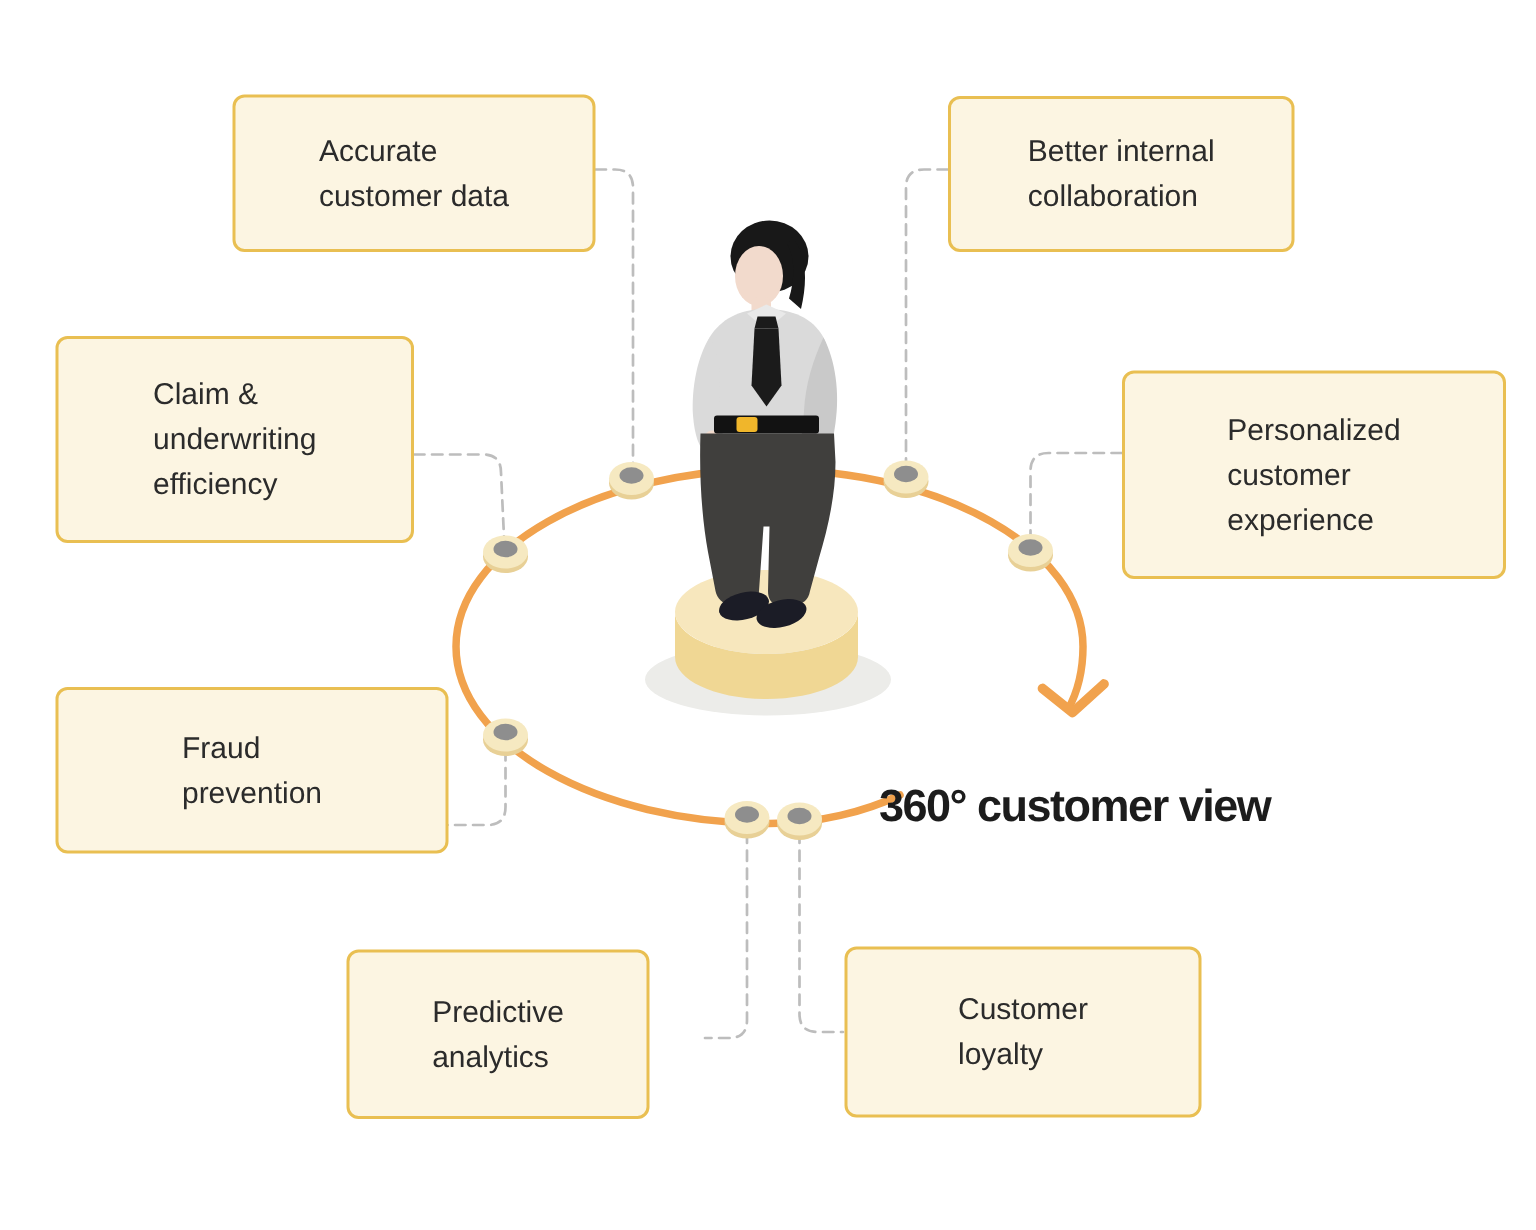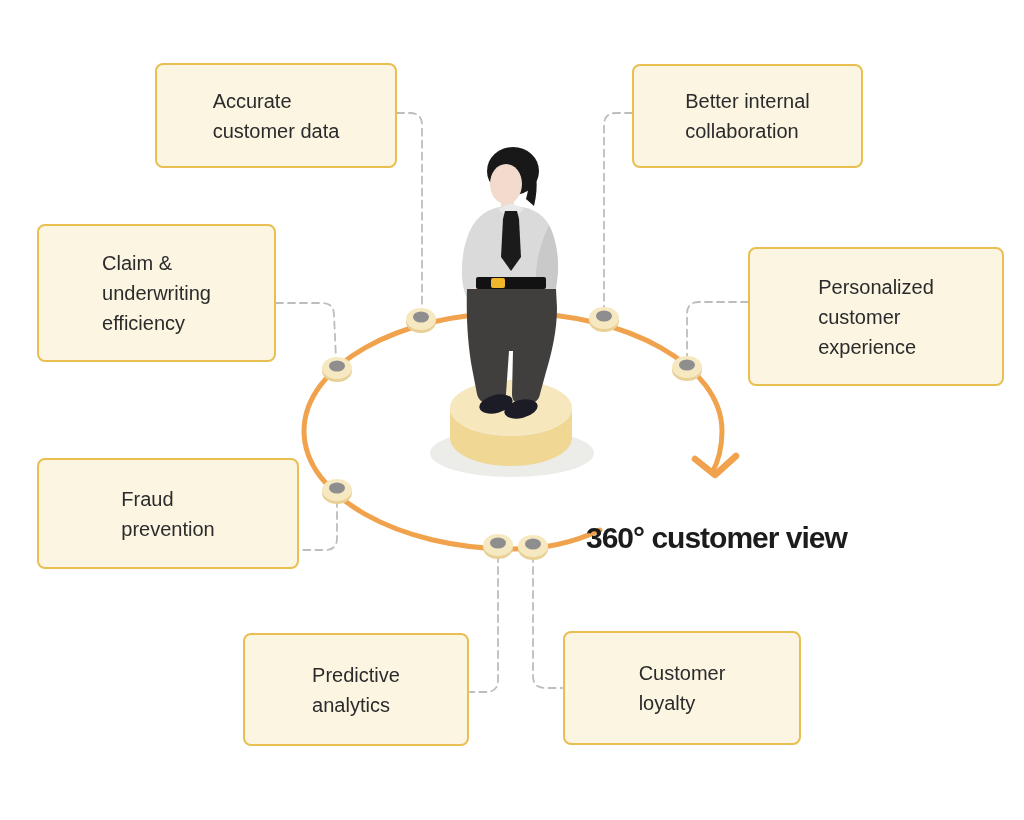--- a/index.html
+++ b/index.html
@@ -186,21 +186,21 @@
   </div>
   <div class="benefit-box" style="left:748px;top:247px;width:256px;height:139px;">
     <span class="label">Personalized
 customer
 experience</span>
   </div>
   <div class="benefit-box" style="left:37px;top:458px;width:262px;height:111px;">
     <span class="label">Fraud
 prevention</span>
   </div>
-  <div class="benefit-box" style="left:231px;top:633px;width:226px;height:113px;margin-left:12px;">
+  <div class="benefit-box" style="left:231px;top:633px;width:202px;height:113px;">
     <span class="label">Predictive
 analytics</span>
   </div>
   <div class="benefit-box" style="left:563px;top:631px;width:238px;height:114px;">
     <span class="label">Customer
 loyalty</span>
   </div>
 
   <div class="diagram-title">360° customer view</div>
 

